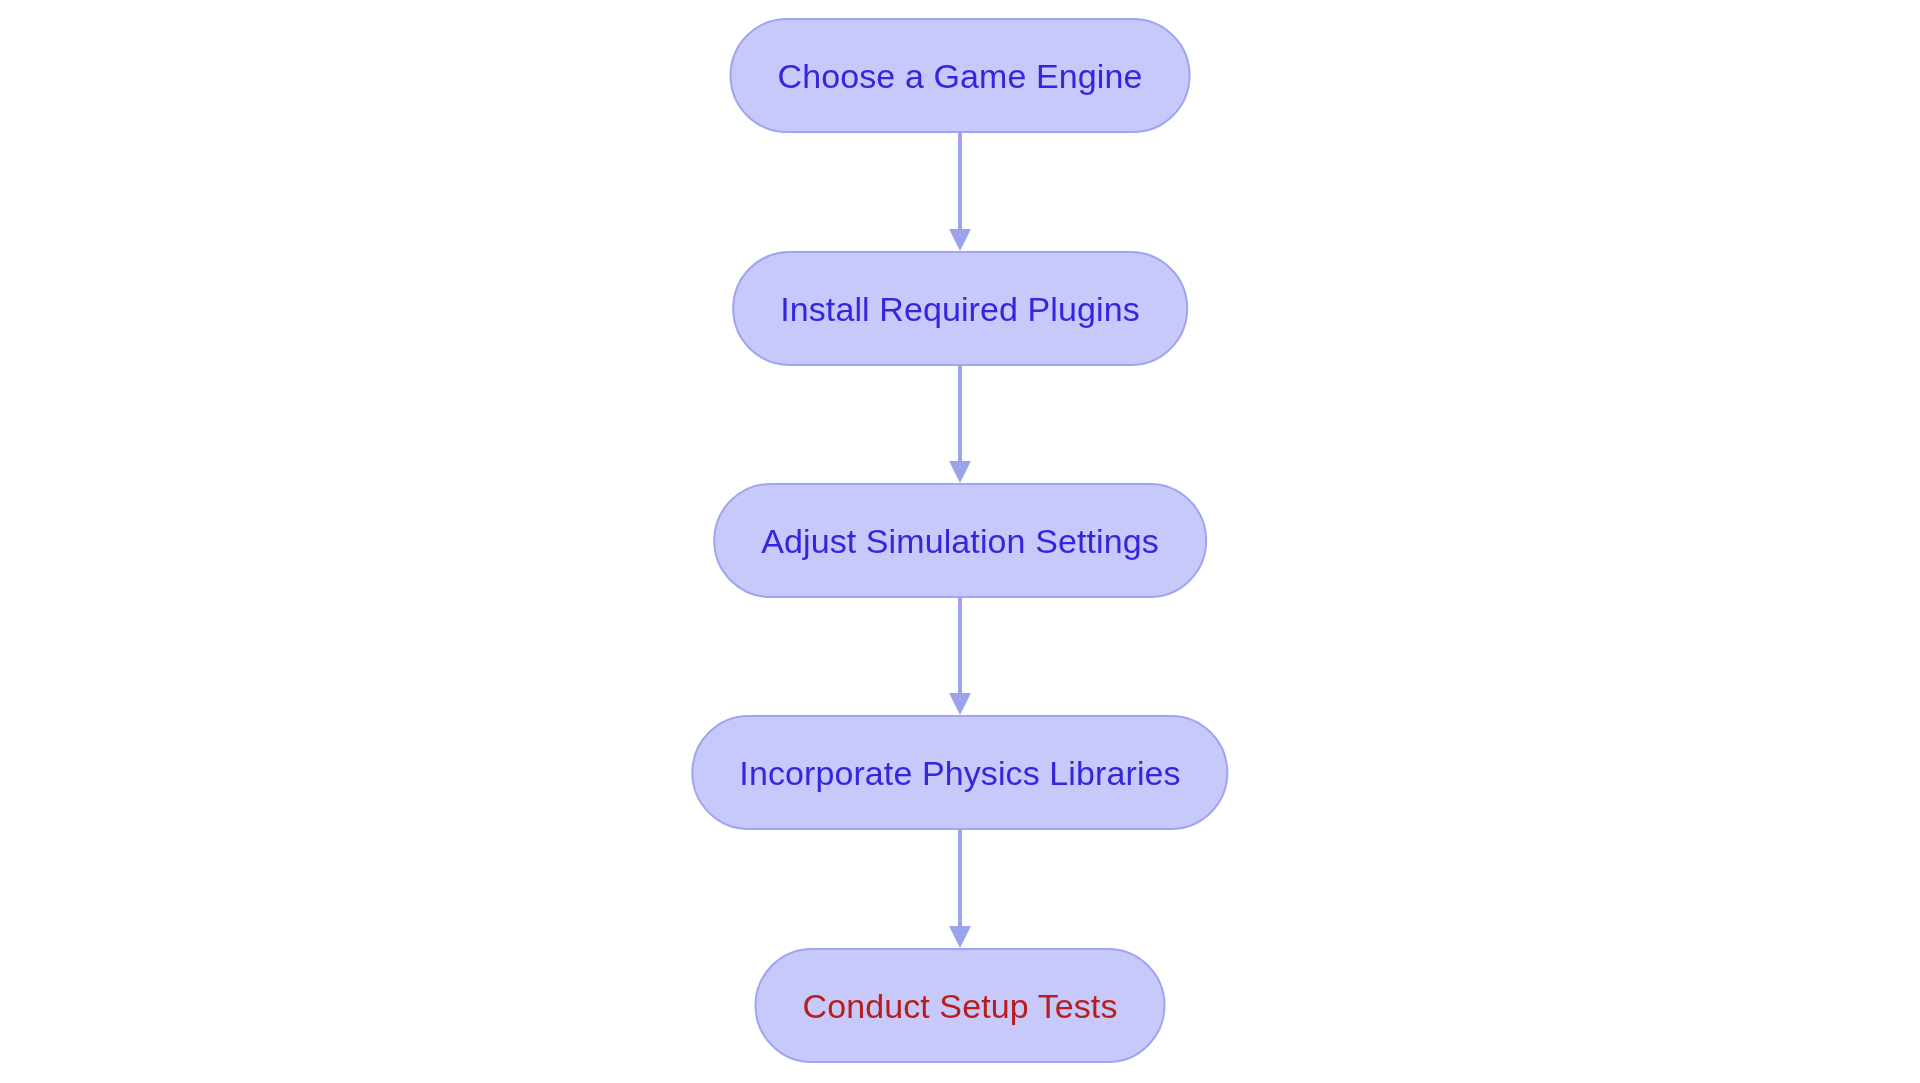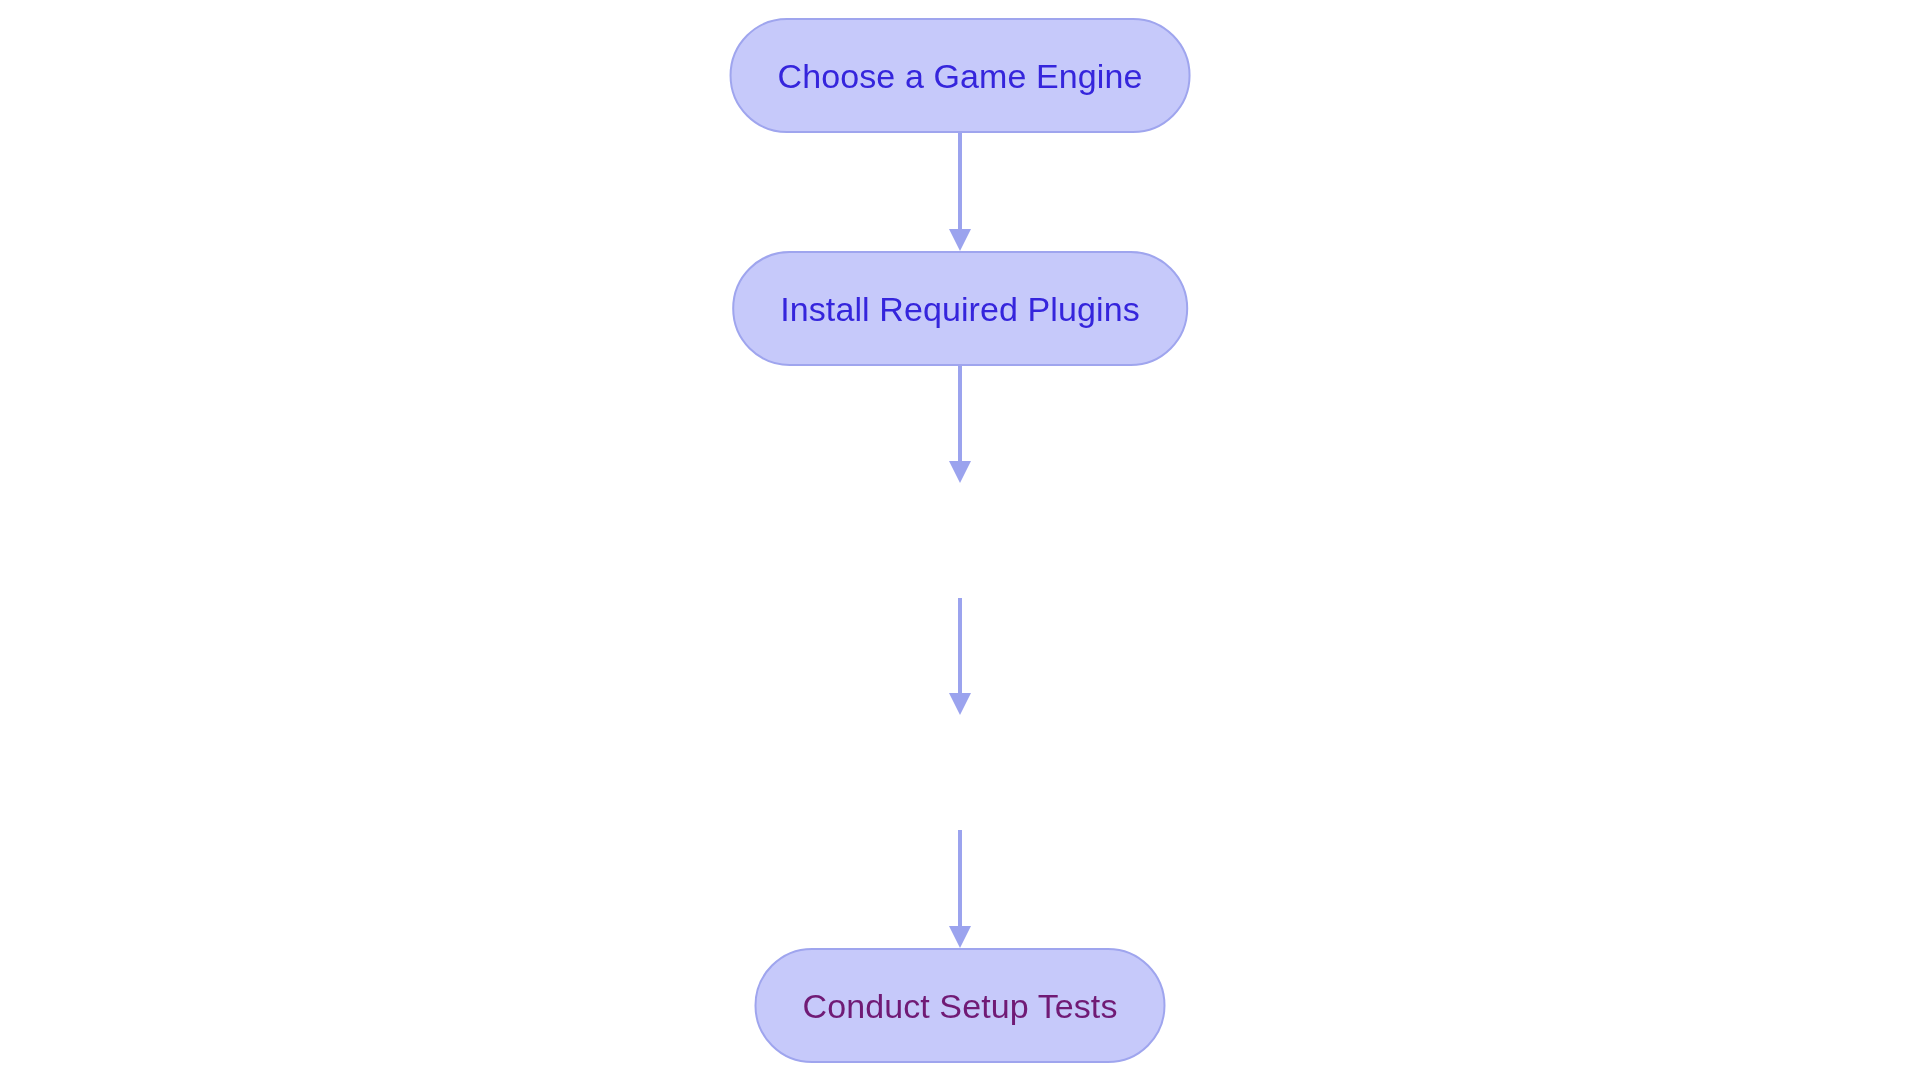--- a/index.html
+++ b/index.html
@@ -85,29 +85,35 @@
 
   <div class="node" id="node-1" style="background: rgb(198, 201, 250); border-color: rgb(159, 165, 238); text-align: right;">
     <span class="node-label" style="color: rgb(53, 37, 220);">Install Required Plugins</span>
   </div>
 
   <svg class="connector" id="edge-1" viewBox="0 0 40 117" preserveAspectRatio="none">
     <line x1="20" y1="0" x2="20" y2="95" stroke="#9ba3ee" stroke-width="4"></line>
     <polygon points="9,95 31,95 20,117" fill="#9ba3ee"></polygon>
   </svg>
 
+  <div class="node" id="node-2" style="background: rgb(198, 201, 250); border-color: rgb(159, 165, 238);">
+    <span class="node-label" style="color: rgb(53, 37, 220);">Adjust Simulation Settings</span>
+  </div>
 
   <svg class="connector" id="edge-2" viewBox="0 0 40 117" preserveAspectRatio="none">
     <line x1="20" y1="0" x2="20" y2="95" stroke="#9ba3ee" stroke-width="4"></line>
     <polygon points="9,95 31,95 20,117" fill="#9ba3ee"></polygon>
   </svg>
 
+  <div class="node" id="node-3" style="background: rgb(198, 201, 250); border-color: rgb(159, 165, 238);">
+    <span class="node-label" style="color: rgb(53, 37, 220);">Incorporate Physics Libraries</span>
+  </div>
 
   <svg class="connector" id="edge-3" viewBox="0 0 40 118" preserveAspectRatio="none">
     <line x1="20" y1="0" x2="20" y2="96" stroke="#9ba3ee" stroke-width="4"></line>
     <polygon points="9,96 31,96 20,118" fill="#9ba3ee"></polygon>
   </svg>
 
   <div class="node" id="node-4" style="background: rgb(198, 201, 250); border-color: rgb(159, 165, 238);">
-    <span class="node-label" style="color: #701a75;">Conduct Setup Tests</span>
+    <span class="node-label" style="color: #b91c1c;">Conduct Setup Tests</span>
   </div>
 
 </div>
 
 </body></html>

